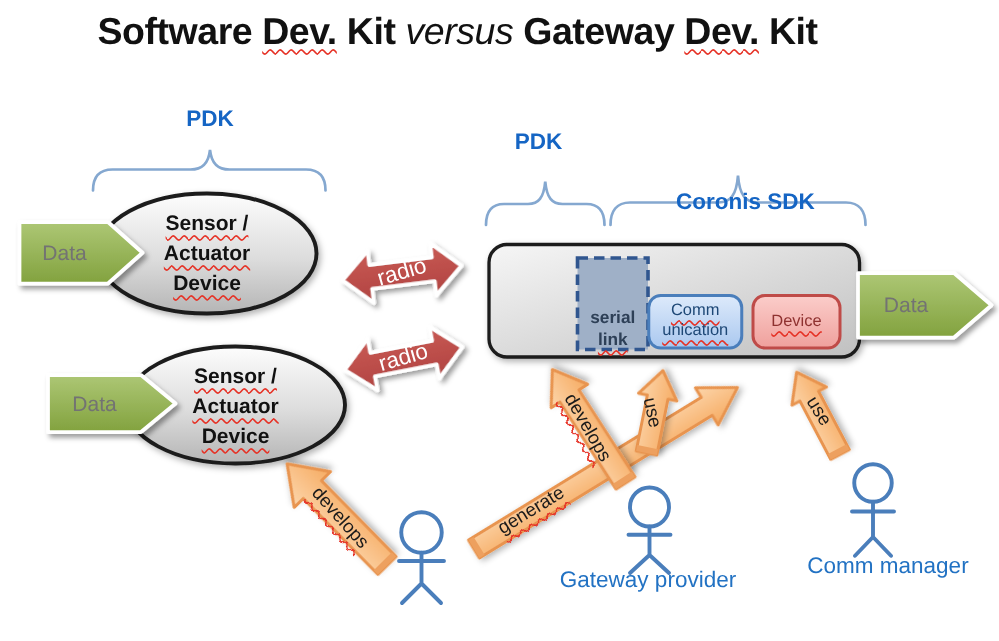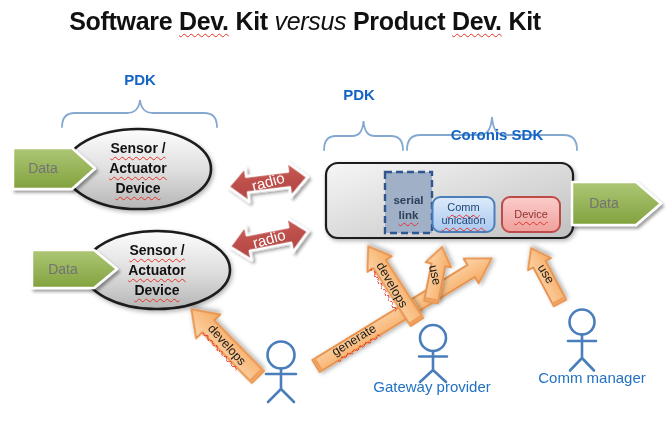--- a/index.html
+++ b/index.html
@@ -123,21 +123,21 @@
       <circle cx="582" cy="322" r="12.5"></circle>
       <path d="M582 334.5 L582 358 M568 341 L596 341 M582 358 L570 370.5 M582 358 L594 370.5"></path>
     </g>
   </svg>
 
   <div class="lbl title">
     <span>Software</span>
     <span class="sq">Dev.</span>
     <span>Kit</span>
     <span class="it">versus</span>
-    <span>Product</span>
+    <span>Gateway</span>
     <span class="sq">Dev.</span>
     <span>Kit</span>
   </div>
 
   <div class="lbl blueb" style="left:100px;top:71px;width:80px;">PDK</div>
   <div class="lbl blueb" style="left:319px;top:86px;width:80px;">PDK</div>
   <div class="lbl blueb" style="left:417px;top:86px;width:160px;margin-top:40px;">Coronis SDK</div>
 
   <div class="lbl ell-text" style="left:88px;top:138px;width:100px;">
     <div><span class="sq">Sensor /</span></div>
@@ -150,21 +150,21 @@
     <div><span class="sq">Device</span></div>
   </div>
 
   <div class="lbl data-txt" style="left:13px;top:160px;width:60px;">Data</div>
   <div class="lbl data-txt" style="left:32px;top:261px;width:62px;">Data</div>
   <div class="lbl data-txt" style="left:573px;top:195px;width:62px;">Data</div>
 
   <div class="lbl radio-txt" style="left:238px;top:173px;width:60px;transform:rotate(-16deg);">radio</div>
   <div class="lbl radio-txt" style="left:239px;top:230px;width:60px;transform:rotate(-16deg);">radio</div>
 
-  <div class="lbl serial-txt" style="left:386px;top:193px;width:45px;">
+  <div class="lbl serial-txt" style="left:386px;top:205px;width:45px;">
     <div><span>serial</span></div>
     <div><span class="sq">link</span></div>
   </div>
   <div class="lbl comm-txt" style="left:433px;top:201px;width:61px;">
     <div><span class="sq">Comm</span></div>
     <div><span class="sq">unication</span></div>
   </div>
   <div class="lbl dev-txt" style="left:502px;top:208px;width:58px;">
     <span class="sq">Device</span>
   </div>

